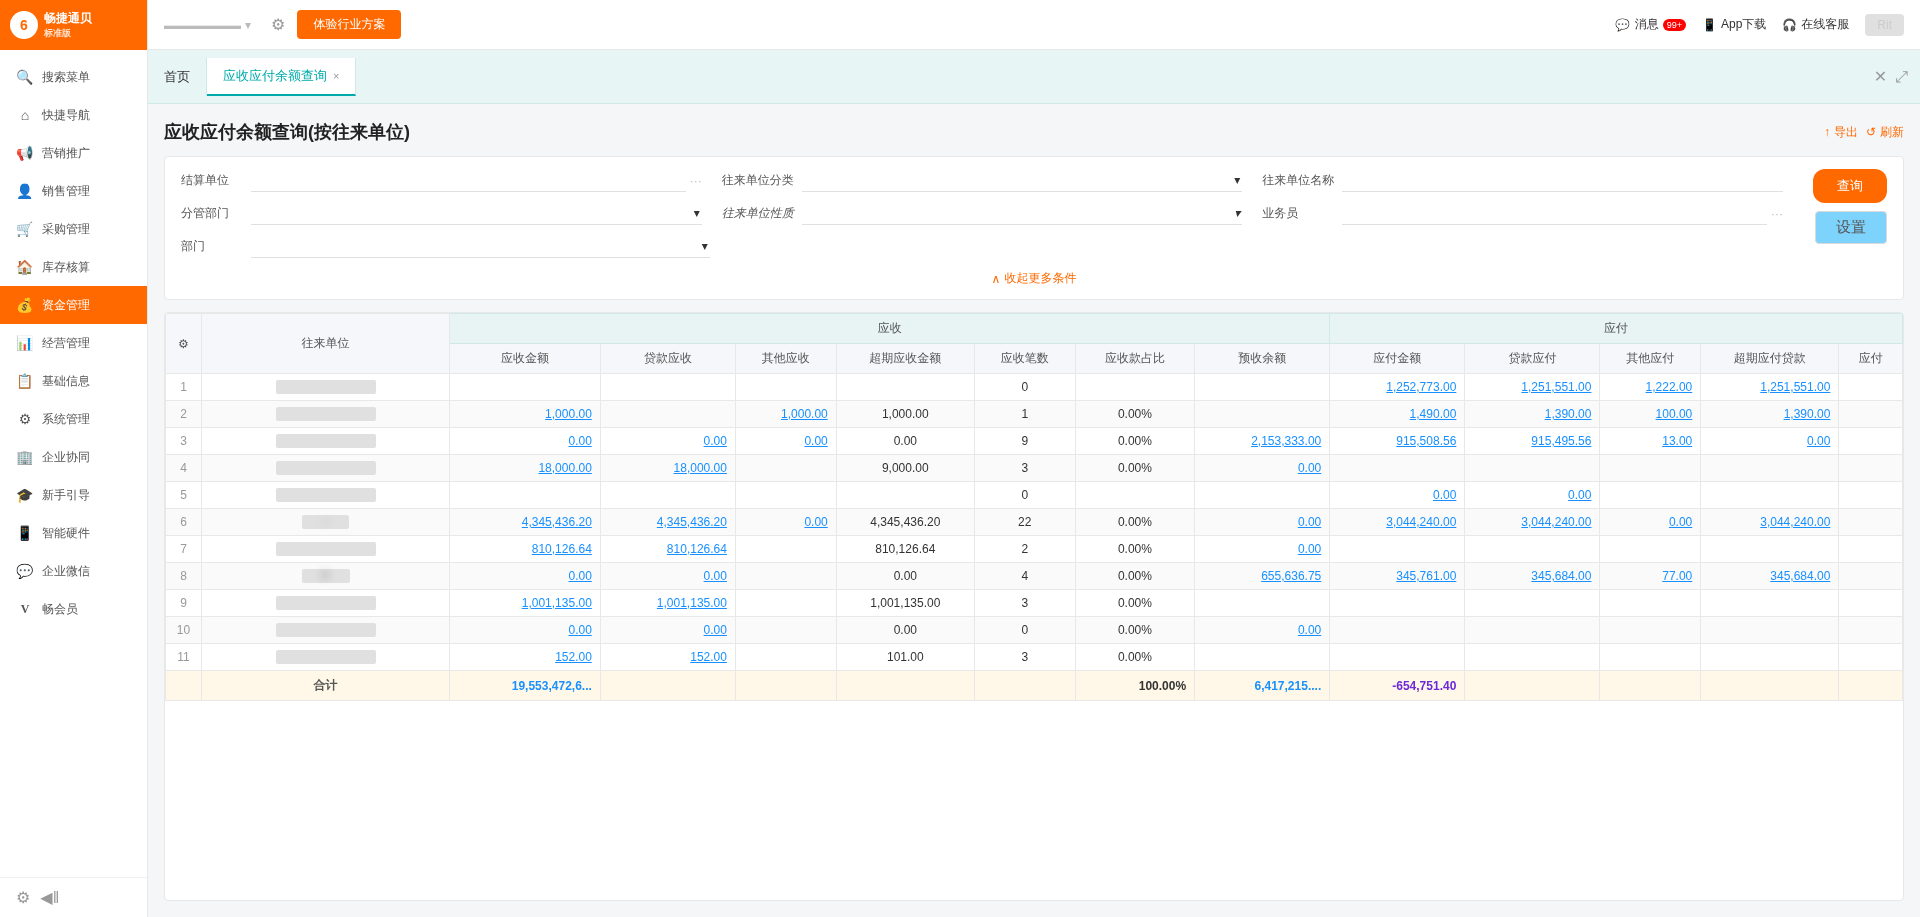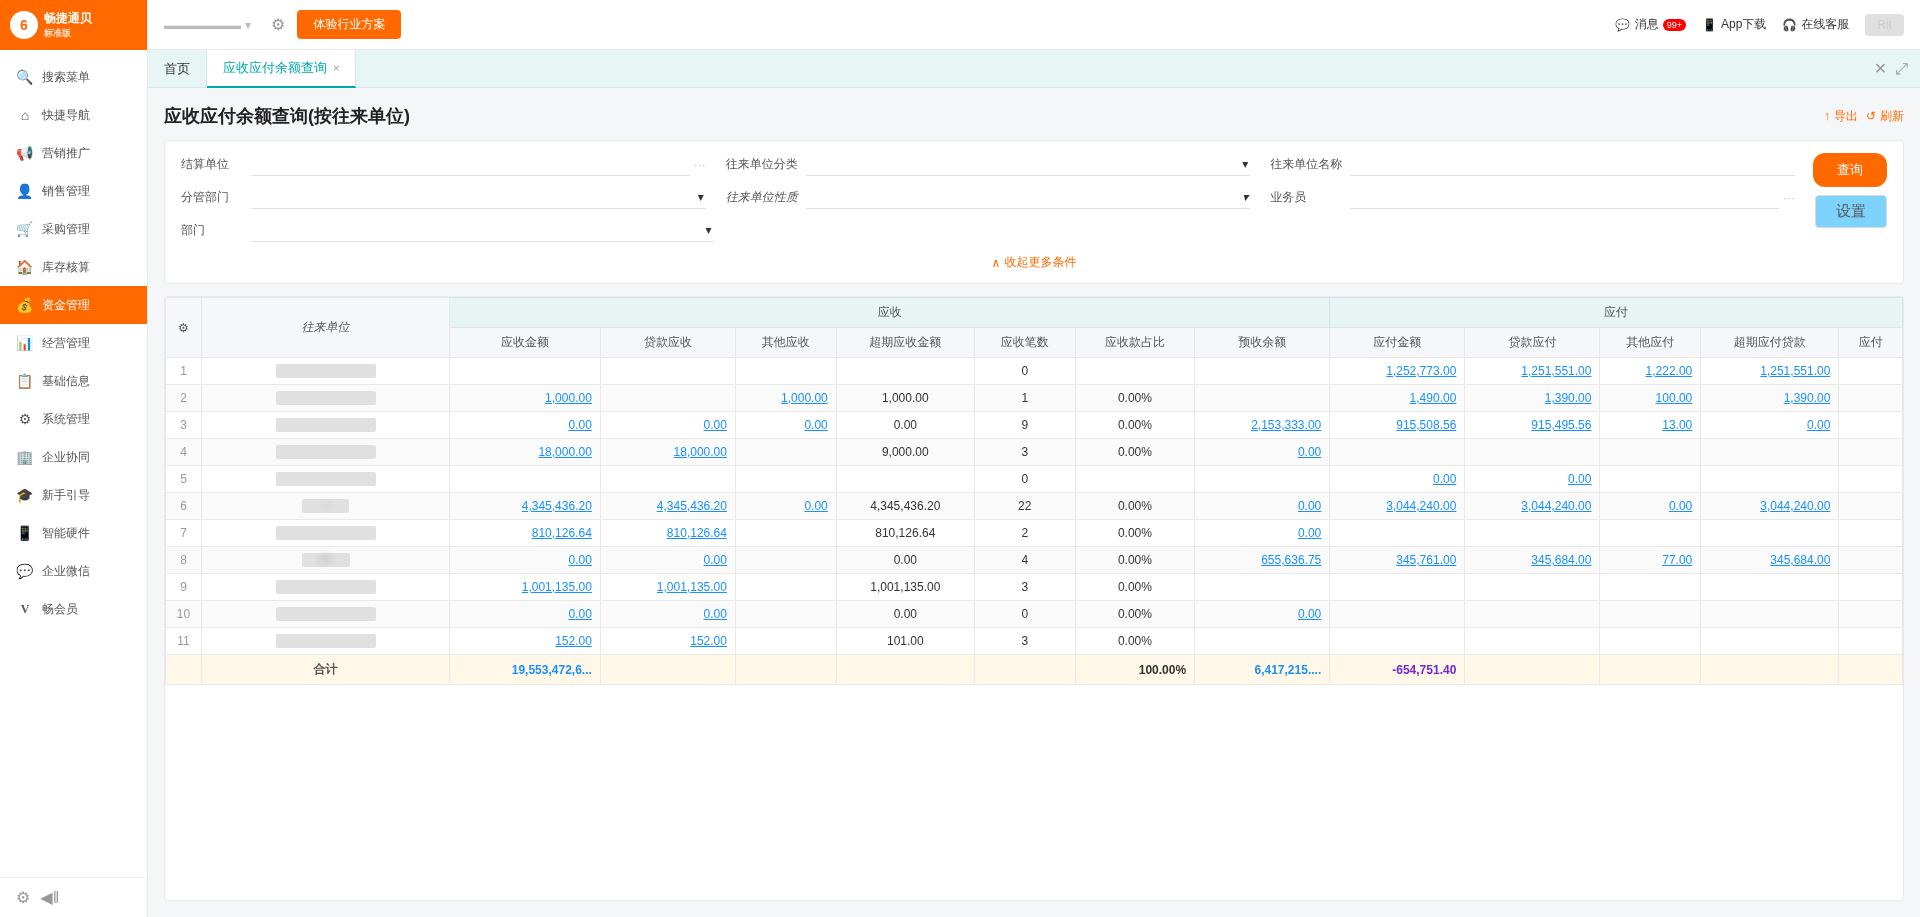--- a/index.html
+++ b/index.html
@@ -25,21 +25,21 @@
     
     .topbar { height: 50px; background: #fff; border-bottom: 1px solid #e8e8e8; display: flex; align-items: center; padding: 0 16px; gap: 12px; }
     .topbar-breadcrumb { color: #999; font-size: 12px; display: flex; align-items: center; gap: 4px; }
     .topbar-actions { display: flex; align-items: center; gap: 8px; margin-left: 8px; }
     .topbar-right { margin-left: auto; display: flex; align-items: center; gap: 16px; }
     .topbar-btn-orange { background: #ff6900; color: #fff; border: none; padding: 6px 16px; border-radius: 4px; cursor: pointer; font-size: 12px; }
     .badge { background: #f00; color: #fff; border-radius: 8px; font-size: 9px; padding: 1px 4px; }
     .topbar-user { color: #333; font-size: 12px; }
 
     
-    .tabbar { height: 38px; background: #e8f5f5; display: flex; align-items: center; padding: 0 0; border-bottom: 1px solid #d0e8e8; }
+    .tabbar { height: 54px; background: #e8f5f5; display: flex; align-items: center; padding: 0 0; border-bottom: 1px solid #d0e8e8; }
     .tab { padding: 0 16px; height: 38px; display: flex; align-items: center; cursor: pointer; font-size: 13px; color: #555; border-right: 1px solid #d0e8e8; }
     .tab.home { color: #333; }
     .tab.active { background: #fff; color: #00aaaa; font-weight: 500; border-bottom: 2px solid #00aaaa; }
     .tab-close { margin-left: 6px; color: #999; font-size: 11px; }
     .tab-window-controls { margin-left: auto; display: flex; align-items: center; gap: 8px; padding-right: 12px; }
     .win-btn { color: #999; font-size: 16px; cursor: pointer; }
 
     
     .page-content { flex: 1; overflow: hidden; display: flex; flex-direction: column; padding: 16px; background: #f5f6f8; }
 
@@ -212,21 +212,21 @@
           <span>刷新</span>
         </button>
       </div>
     </div>
 
     <div class="filter-area">
       <div style="display:flex;gap:12px;">
 
 
         <div style="flex:1;">
-          <div style="display:flex;gap:12px;align-items:flex-start;">
+          <div style="display:flex;gap:24px;align-items:flex-start;">
             <div style="flex:1;">
 
               <div style="display:flex;gap:20px;margin-bottom:10px;">
                 <div style="display:flex;align-items:center;flex:1;">
                   <span style="color:#555;font-size:12px;width:70px;flex-shrink:0;">结算单位</span>
                   <span style="flex:1;border-bottom:1px solid #e0e0e0;padding:4px 2px;font-size:12px;min-width:100px;">&nbsp;</span>
                   <span style="color:#bbb;margin-left:4px;">···</span>
                 </div>
                 <div style="display:flex;align-items:center;flex:1;">
                   <span style="color:#555;font-size:12px;width:80px;flex-shrink:0;">往来单位分类</span>
@@ -287,21 +287,21 @@
         </div>
       </div>
     </div>
 
     <div class="table-container">
       <div class="table-scroll">
         <table>
           <thead>
             <tr>
               <th rowspan="2" style="width:36px;">⚙</th>
-              <th rowspan="2" style="min-width:160px;font-style:italic;">往来单位</th>
+              <th rowspan="2" style="min-width:160px;">往来单位</th>
               <th colspan="7" class="group-header">应收</th>
               <th colspan="5" class="group-header">应付</th>
             </tr>
             <tr>
               <th>应收金额</th>
               <th>贷款应收</th>
               <th>其他应收</th>
               <th>超期应收金额</th>
               <th>应收笔数</th>
               <th>应收款占比</th>

